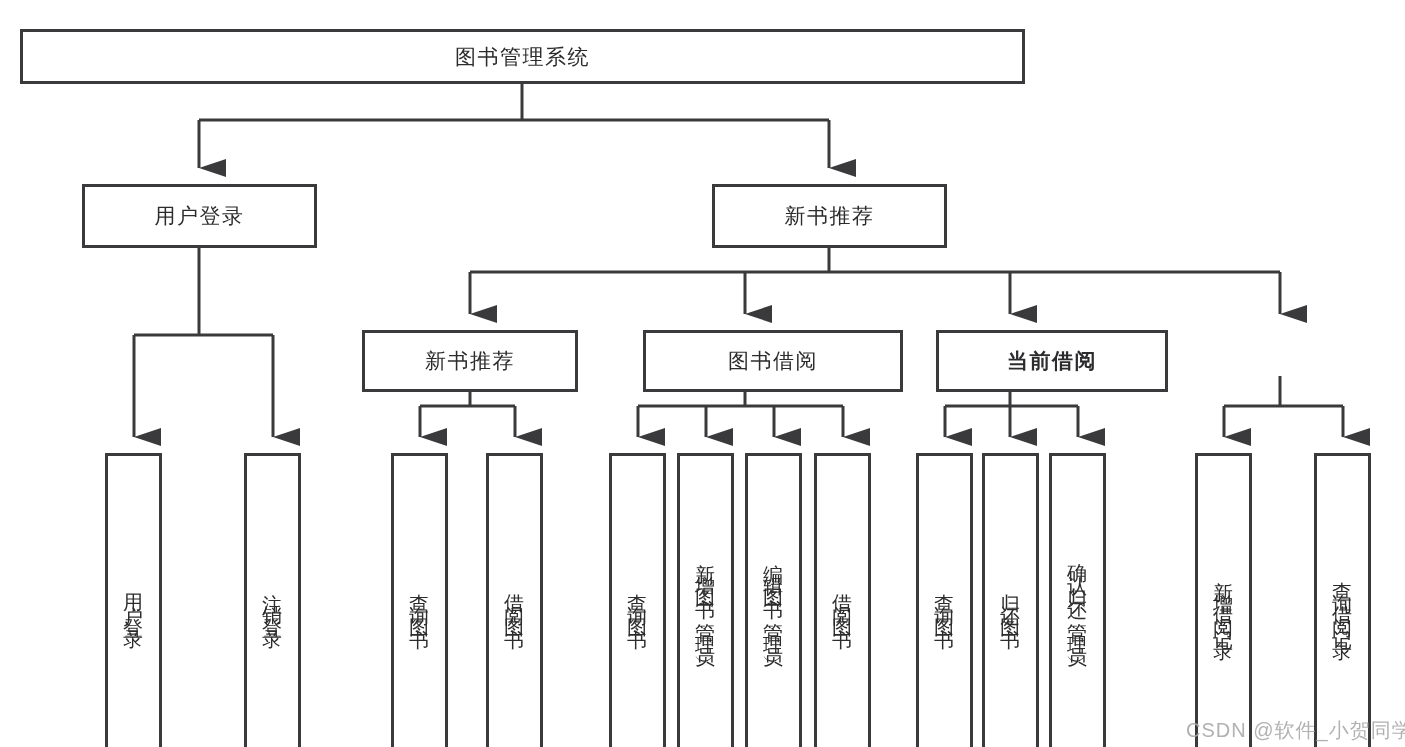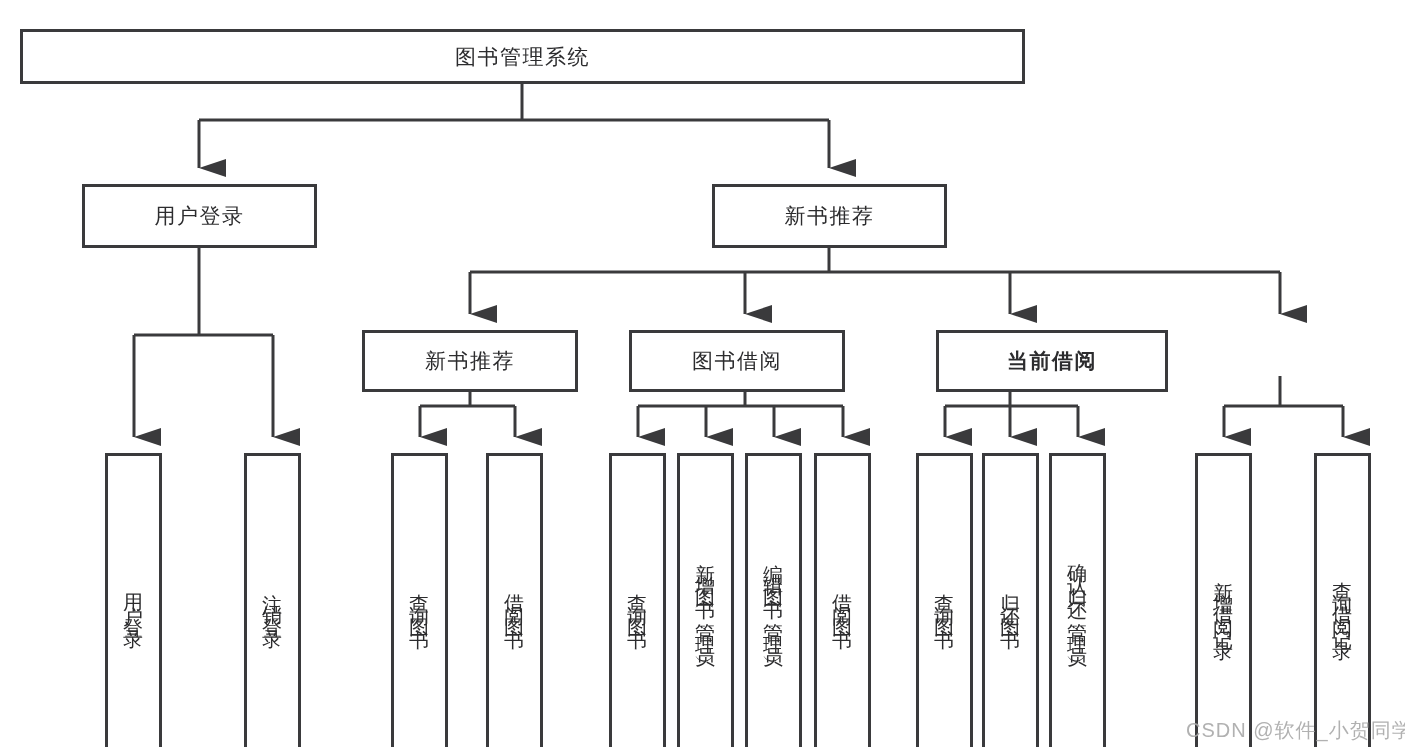--- a/index.html
+++ b/index.html
@@ -90,21 +90,21 @@
   <div class="box" style="left:82px; top:168px; width:235px; height:64px;">
     <span class="hlabel">用户登录</span>
   </div>
   <div class="box" style="left:712px; top:168px; width:235px; height:64px;">
     <span class="hlabel">新书推荐</span>
   </div>
 
   <div class="box" style="left:362px; top:314px; width:216px; height:62px;align-items:center;">
     <span class="hlabel">新书推荐</span>
   </div>
-  <div class="box" style="left:629px; top:314px; width:216px; height:62px;">
+  <div class="box" style="left:643px; top:314px; width:260px; height:62px;">
     <span class="hlabel">图书借阅</span>
   </div>
   <div class="box" style="left:936px; top:314px; width:232px; height:62px;font-weight:bold;">
     <span class="hlabel">当前借阅</span>
   </div>
 
   <div class="box leaf" style="left:105px;">
     <span class="vtext">用户登录</span>
   </div>
   <div class="box leaf" style="left:244px;">

